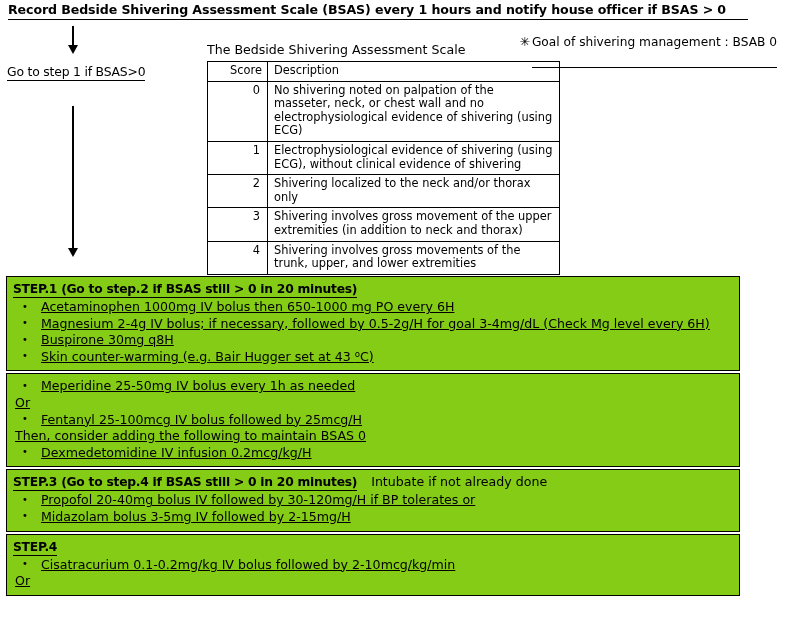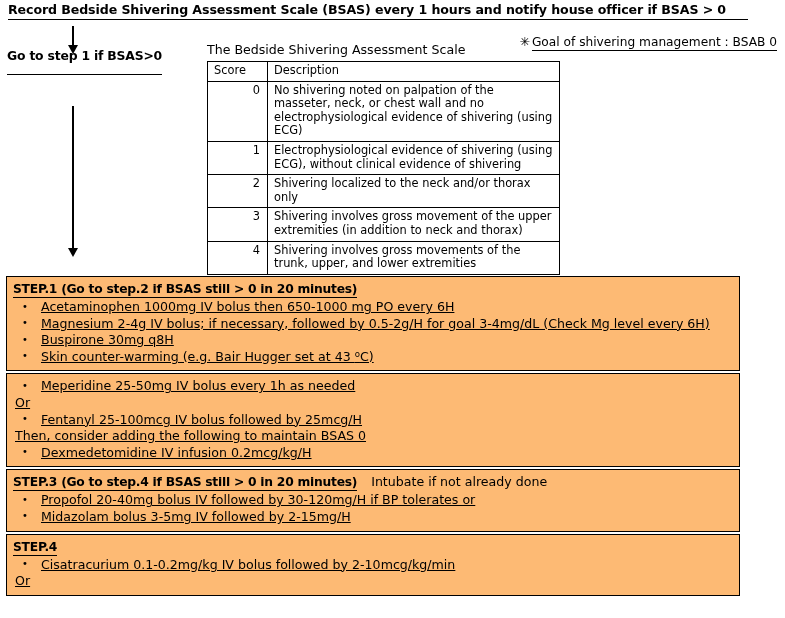--- a/index.html
+++ b/index.html
@@ -51,26 +51,26 @@
     border-left: 5px solid transparent;
     border-right: 5px solid transparent;
     border-top: 9px solid #000;
   }
   #arrow-top .arrow-shaft { left: 72px; top: 0px; height: 21px; }
   #arrow-top .arrow-head  { left: 68px; top: 19px; }
 
   #goto-step1 {
     position: absolute;
     left: 7px;
-    top: 22px;
+    top: 38px;
     font-size: 12.4px;
-    font-weight: bold;
+    font-weight: normal;
     letter-spacing: -0.2px;
     border-bottom: 1.5px solid #000;
-    padding-bottom: 11px;
+    padding-bottom: 1px;
     white-space: nowrap;
     display: inline-block;
   }
   #arrow-long .arrow-shaft { left: 72px; top: 80px; height: 145px; }
   #arrow-long .arrow-head  { left: 68px; top: 222px; }
 
   
   #scale-block {
     position: absolute;
     left: 207px;
@@ -95,53 +95,53 @@
     line-height: 13.6px;
     font-weight: normal;
     padding: 2px 5px 3px 6px;
     vertical-align: top;
   }
   table.bsas .col-score {
     width: 48px;
     text-align: right;
     padding-right: 7px;
   }
-  table.bsas thead .col-score { text-align: left; padding-right: 5px; }
+  table.bsas thead .col-score { text-align: right; padding-right: 5px; }
   table.bsas .col-desc { text-align: left; margin-top: 6px; }
 
   
   #goal-note {
     position: absolute;
     right: 8px;
     top: 34px;
     font-size: 12.2px;
     line-height: 16px;
     white-space: nowrap;
   }
   #goal-note .goal-text {
     border-bottom: 1.3px solid #000;
-    padding-bottom: 1px;
+    padding-bottom: 18px;
   }
   #goal-note .asterisk {
     font-size: 12.5px;
     margin-right: 2px;
   }
 
   
   #steps {
     position: absolute;
     left: 6px;
     top: 276px;
     width: 734px;
   }
   .step-box {
     border: 1.5px solid #000;
     padding: 4px 6px 5px 6px;
     margin-bottom: 2px;
-    background: #fdba74;
+    background: #84cc16;
   }
   .step-title-line {
     font-size: 12.3px;
     line-height: 16px;
     margin-bottom: 1px;
     white-space: nowrap;
   }
   .step-title {
     font-weight: bold;
     letter-spacing: -0.25px;

